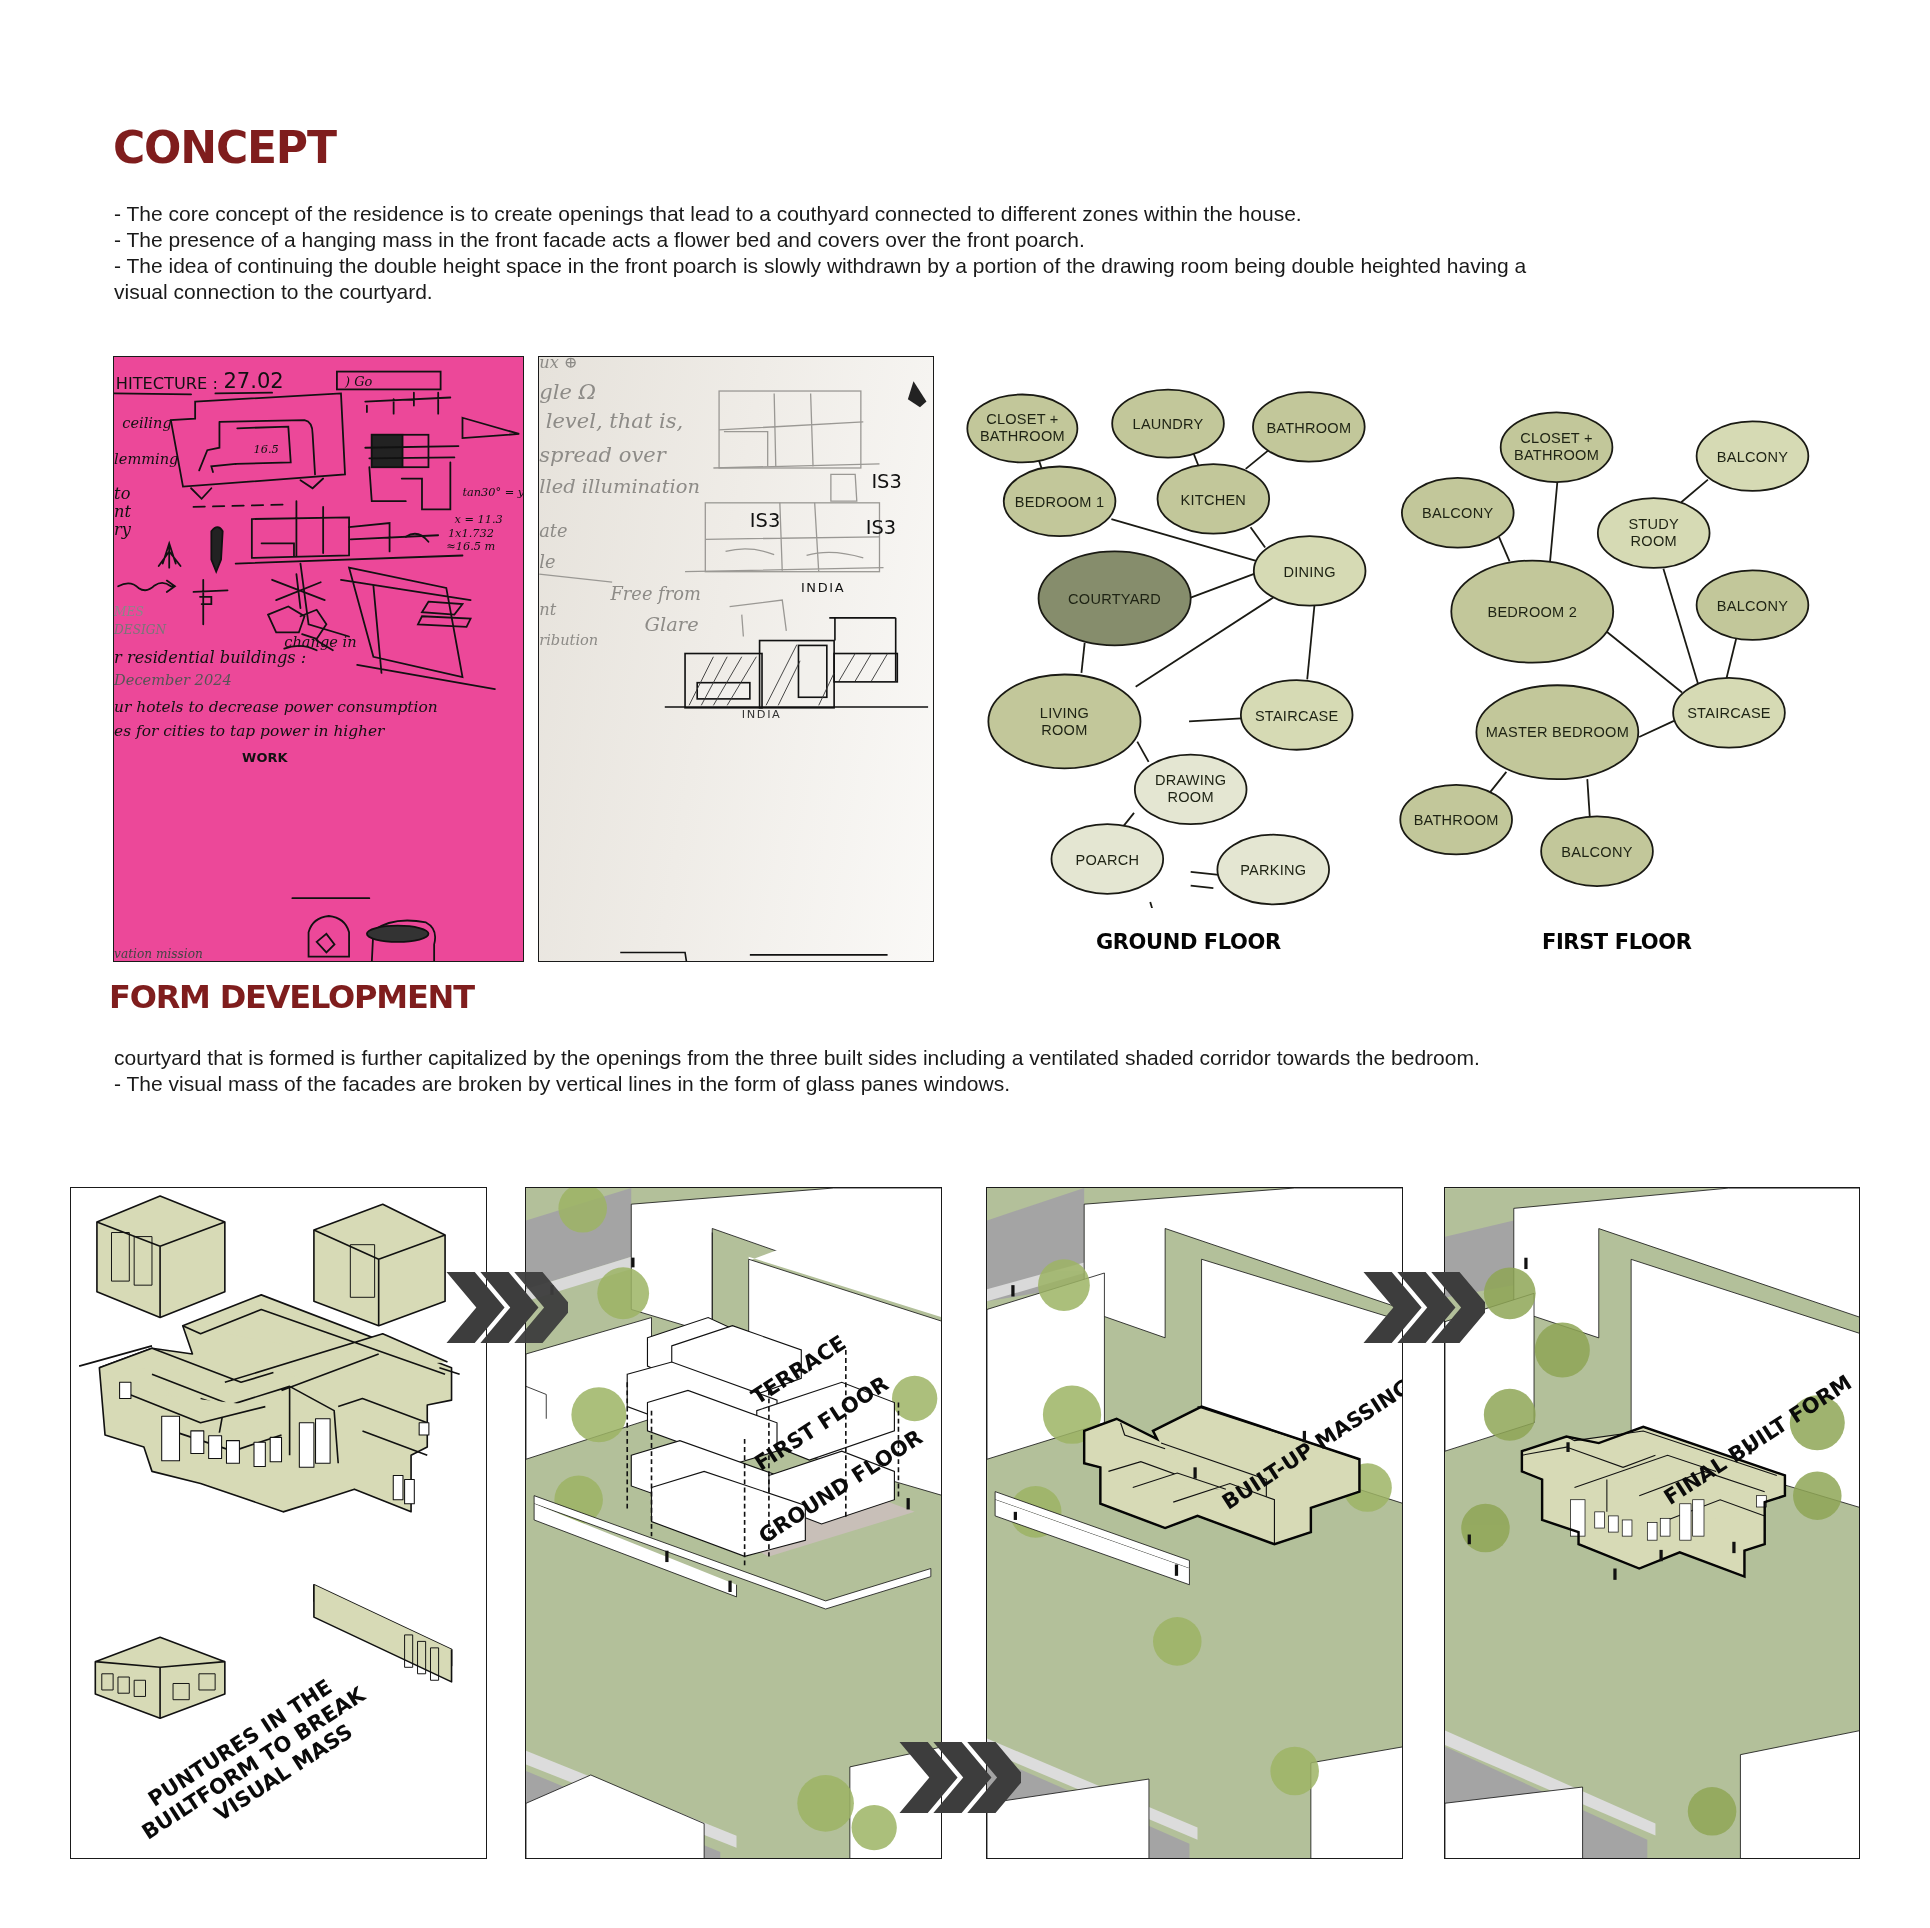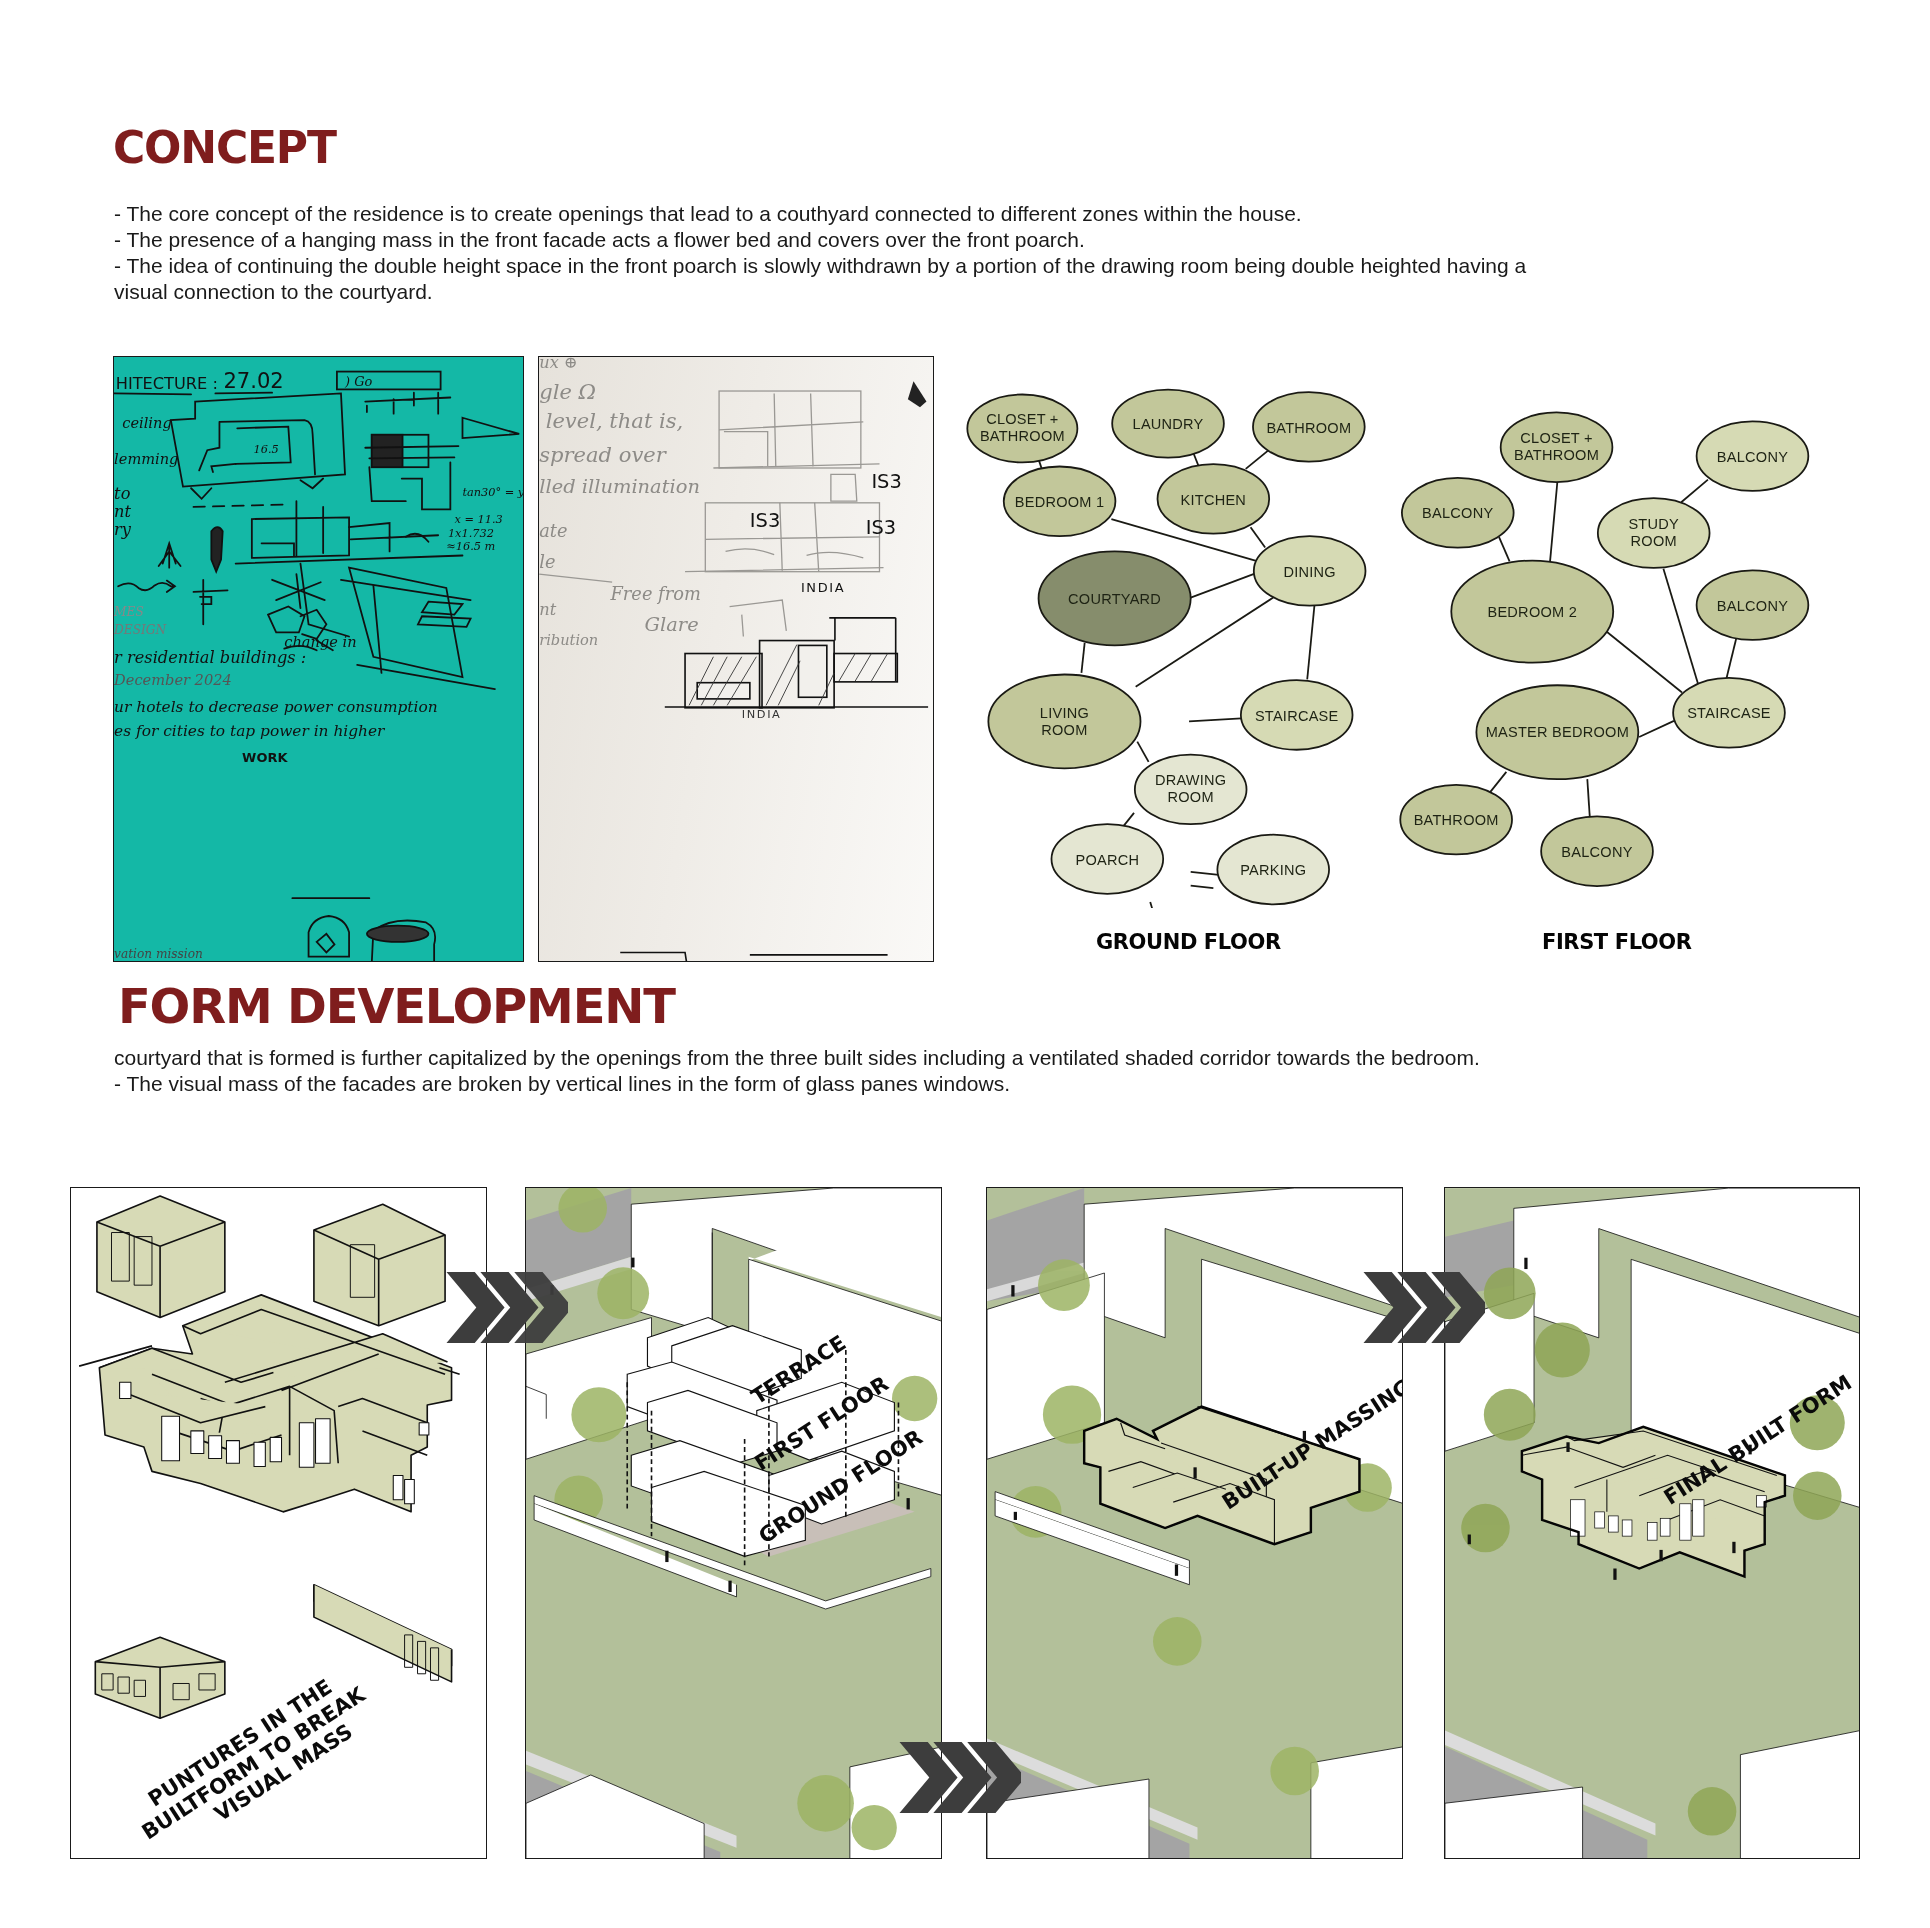--- a/index.html
+++ b/index.html
@@ -2,21 +2,21 @@
 <html style="font-size:13px"><head>
 <meta charset="utf-8">
 <style>
   html, body { margin:0; padding:0; background:#ffffff; }
   body { width:1931px; height:1929px; position:relative; overflow:hidden; font-family:"Liberation Sans", sans-serif; color:#111; }
   .abs { position:absolute; }
   .h1 { font-family:"DejaVu Sans", sans-serif; font-weight:bold; font-size:44px; letter-spacing:-1.2px; color:#7f1d1d; }
   .para { font-family:"Liberation Sans", sans-serif; font-size:21px; line-height:26px; color:#1a1a1a; width:1742px; }
   .para div { white-space:nowrap; }
   .frame { position:absolute; border:1.6px solid #1a1a1a; background:#fff; overflow:hidden; box-sizing:border-box; }
-  .sketch1 { background:#14b8a6;text-decoration:underline; }
+  .sketch1 { background:#ec4899;text-decoration:underline; }
   .sketch2 { background:linear-gradient(100deg,#e6e2db 0%,#efece7 45%,#faf9f7 100%); }
   .bubble-svg text { font-family:"Liberation Sans", sans-serif; font-size:18px; fill:#1e2314; letter-spacing:0.3px; }
   .floor-label { font-family:"DejaVu Sans", sans-serif; font-weight:bold; font-size:21px; color:#050505; letter-spacing:-0.4px; }
   .panel-label { font-family:"DejaVu Sans", sans-serif; font-weight:bold; font-size:26px; fill:#0a0a0a; }
 </style>
 </head>
 <body>
 
 <div class="abs h1" style="left:113px; top:122px;">CONCEPT</div>
 <div class="abs para" style="left:114px; top:201px;">
@@ -231,21 +231,21 @@
     <text x="172" y="262">BEDROOM 2</text>
     <text x="444" y="254">BALCONY</text>
     <text x="203" y="410">MASTER BEDROOM</text>
     <text x="415" y="387">STAIRCASE</text>
     <text x="78" y="519">BATHROOM</text>
     <text x="252" y="558">BALCONY</text>
   </g>
 </svg>
 <div class="abs floor-label" style="left:1542px; top:930px;">FIRST FLOOR</div>
 
-<div class="abs h1" style="left:118px; top:978px; font-size:48px;">FORM DEVELOPMENT</div>
+<div class="abs h1" style="left:109px; top:978px; font-size:32px;">FORM DEVELOPMENT</div>
 <div class="abs para" style="left:114px; top:1045px;">
   <div>courtyard that is formed is further capitalized by the openings from the three built sides including a ventilated shaded corridor towards the bedroom.</div>
   <div>- The visual mass of the facades are broken by vertical lines in the form of glass panes windows.</div>
 </div>
 
 <div class="frame" style="left:70px; top:1187px; width:417px; height:672px;">
   <svg width="417" height="672" viewBox="0 0 515 830">
     <g stroke="#111" stroke-width="2" fill="#d7dab6" stroke-linejoin="round">
 
       <path d="M32 42 L110 10 L190 42 L190 128 L110 160 L32 128 Z"></path>

